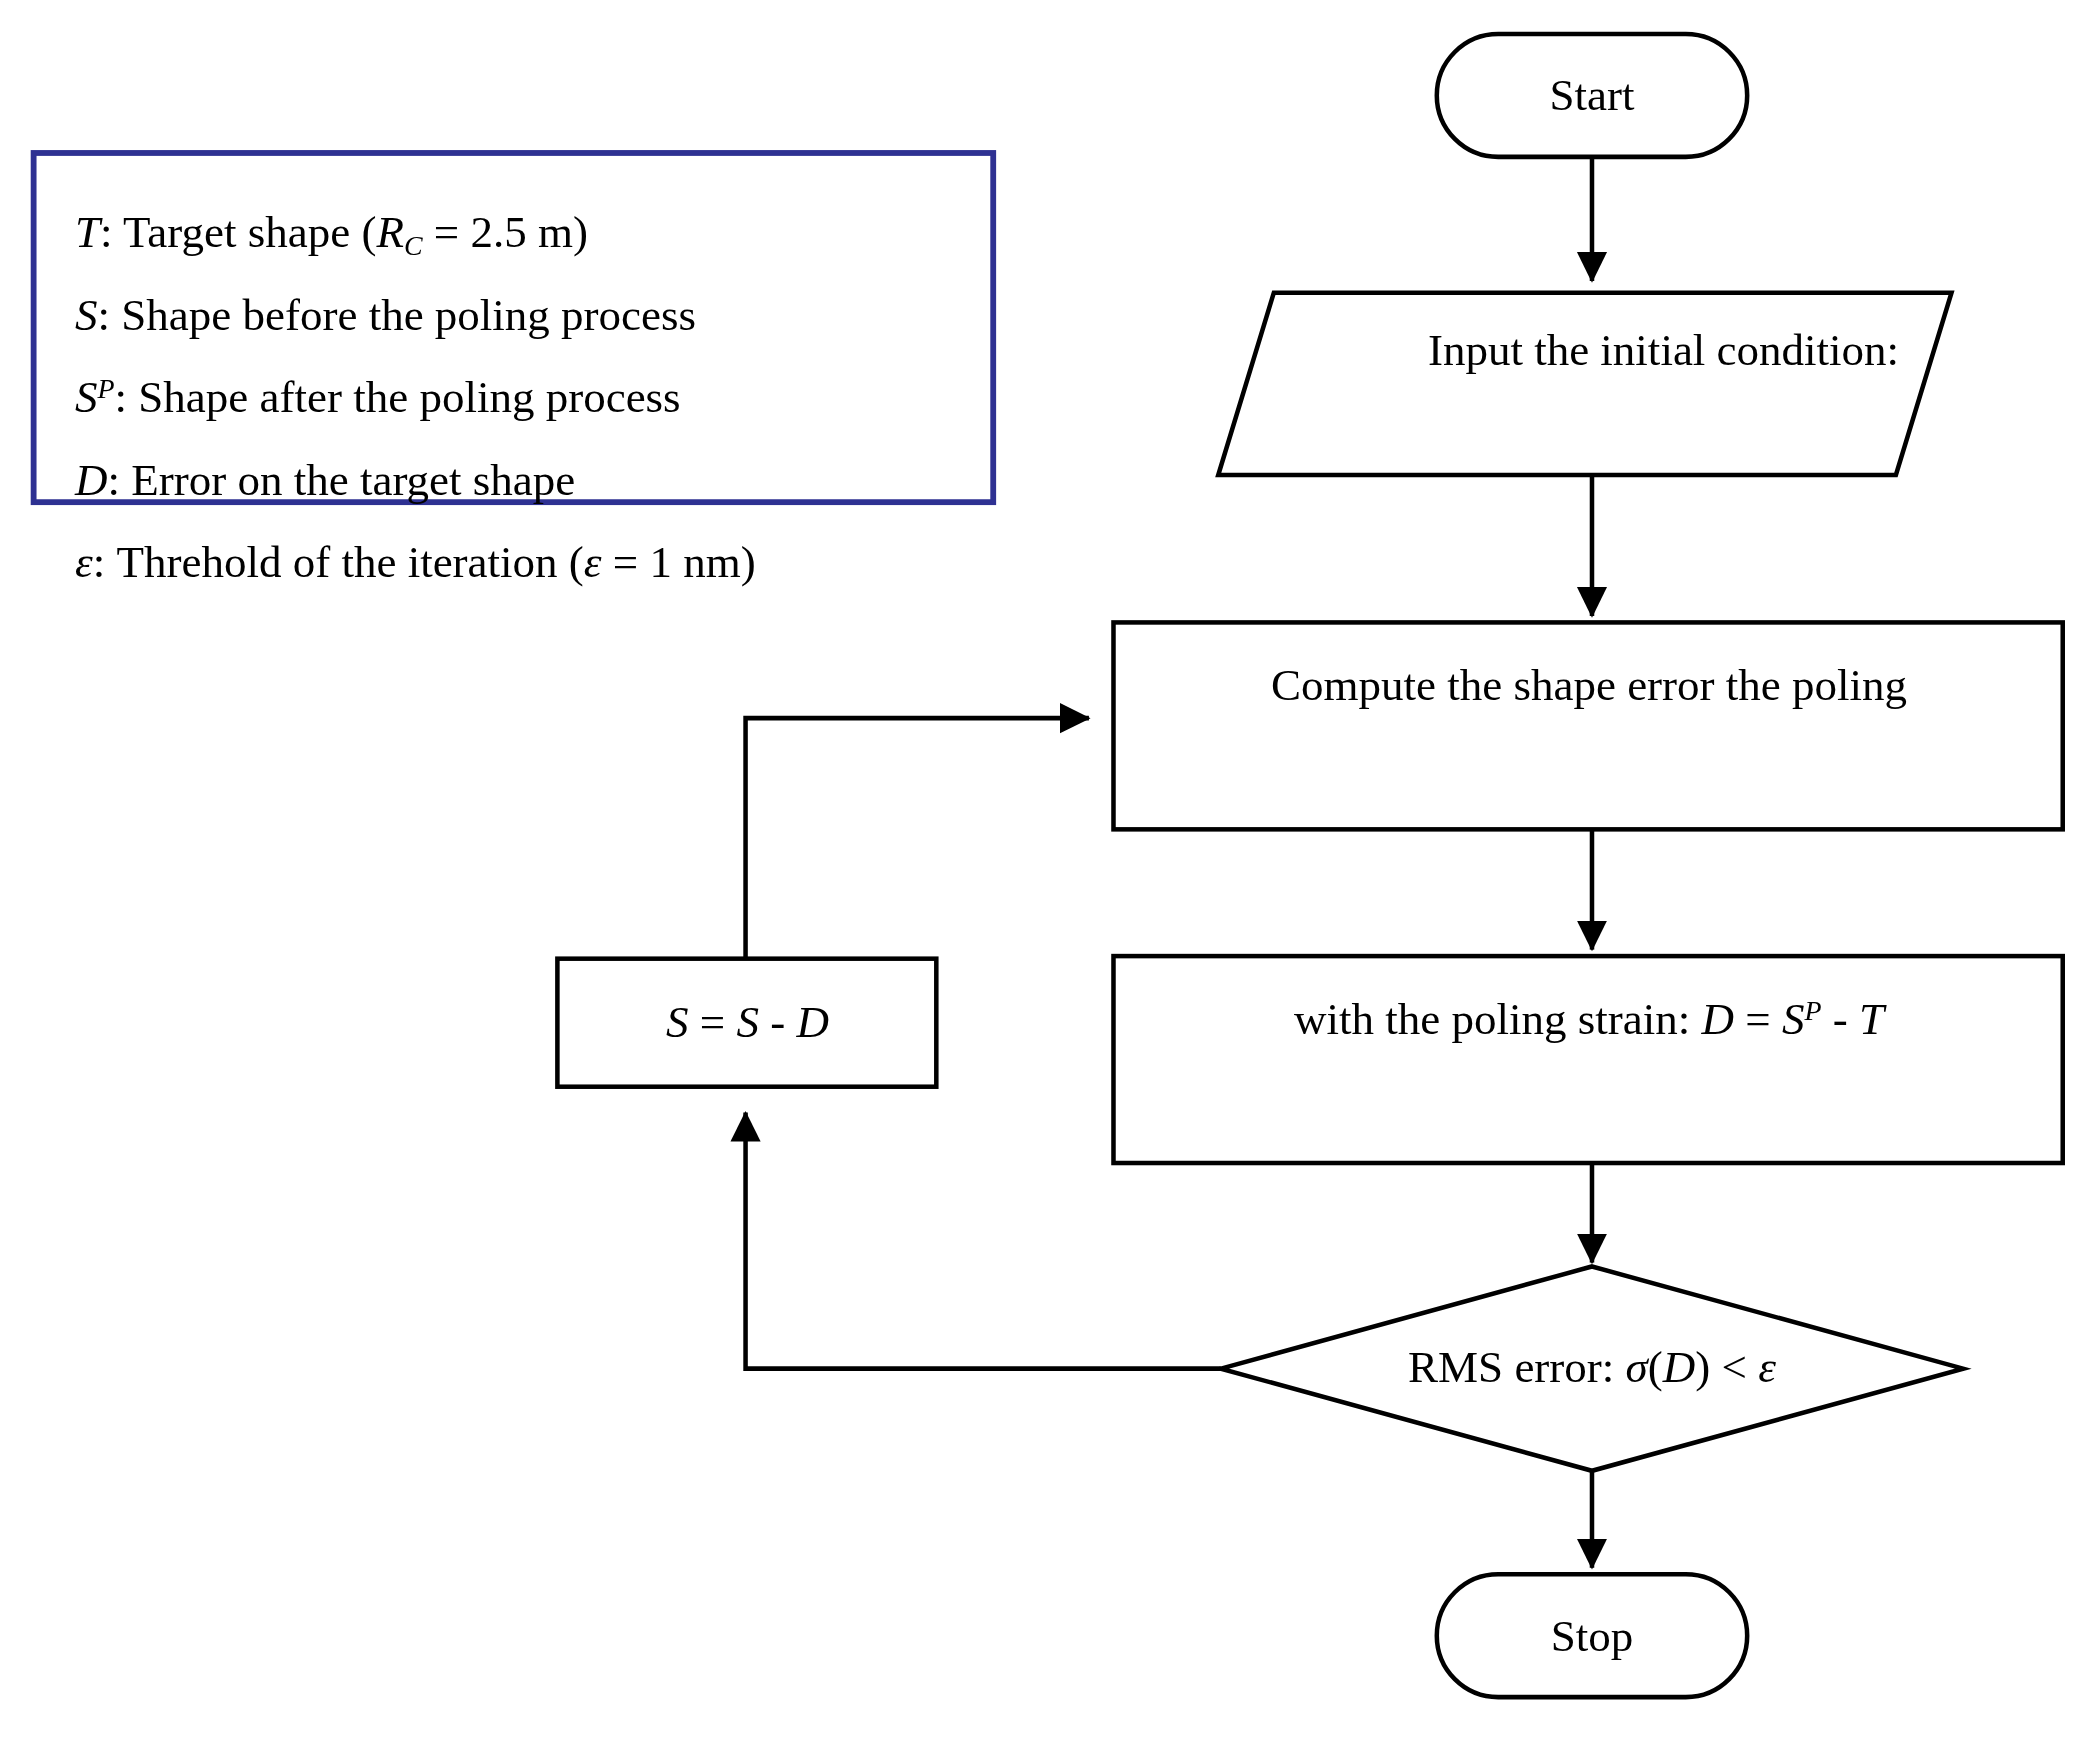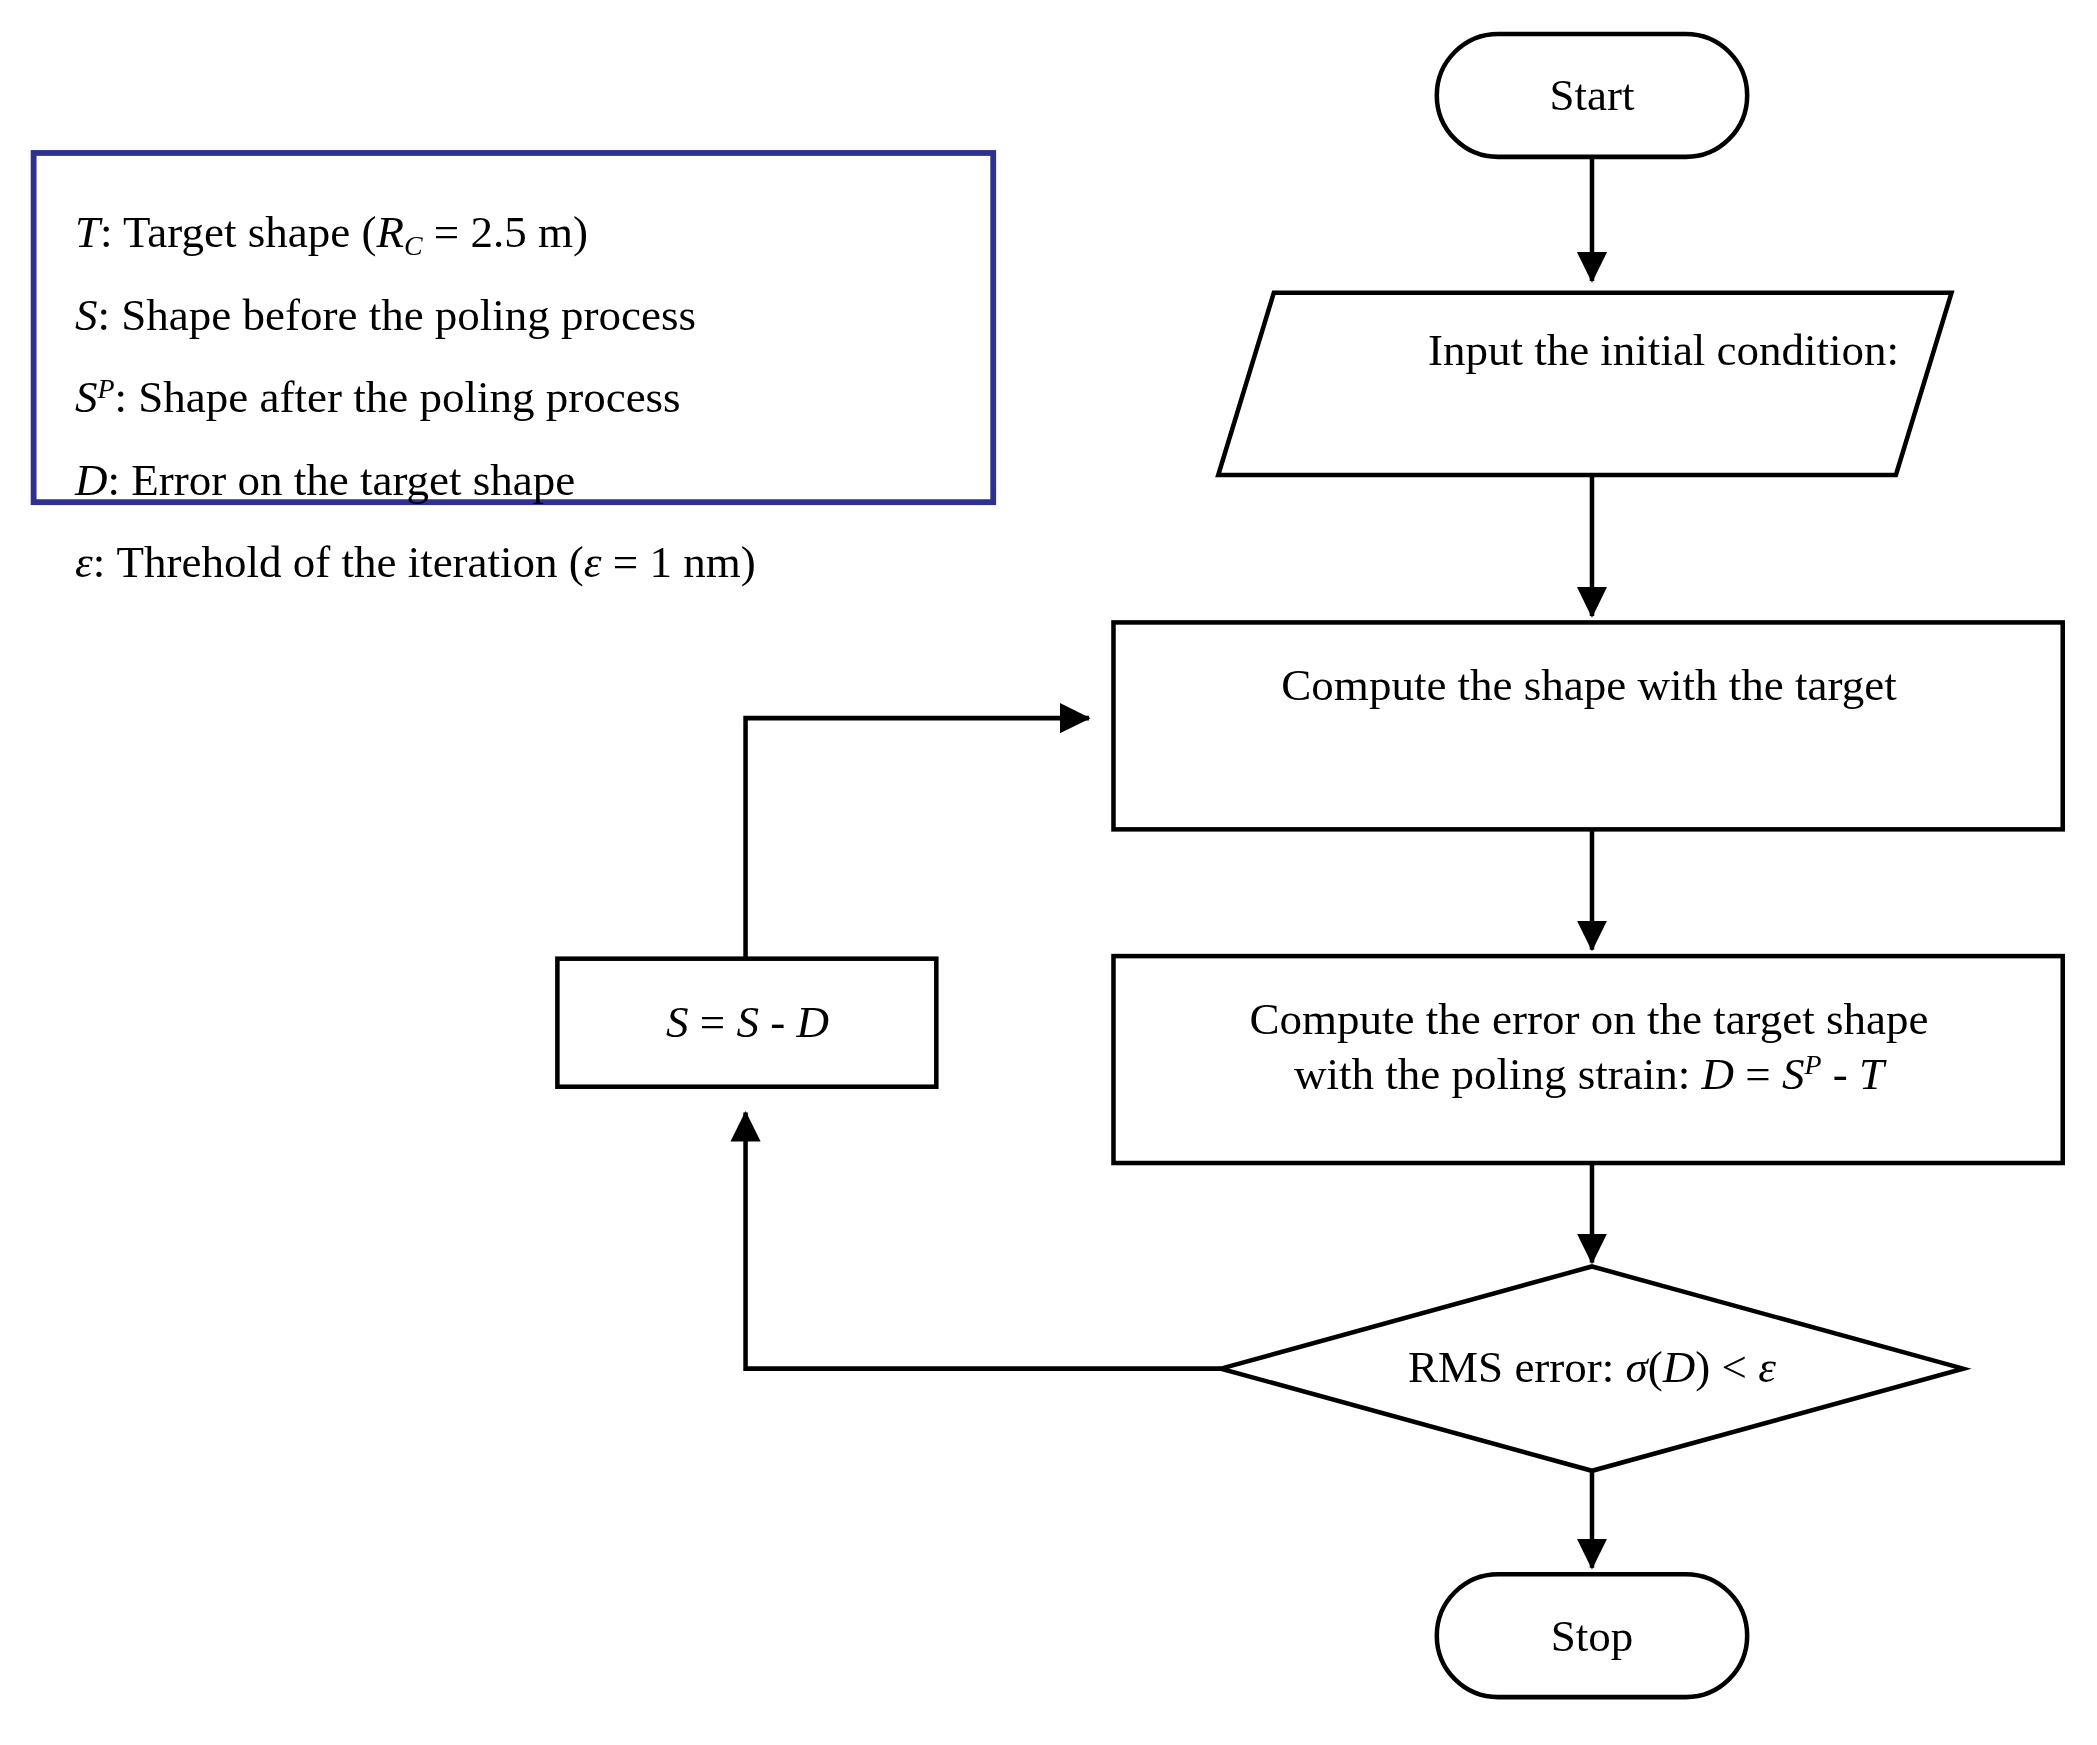--- a/index.html
+++ b/index.html
@@ -128,25 +128,24 @@
     <div><i class="var">ε</i>: Threhold of the iteration (<i class="var">ε</i> = 1 nm)</div>
   </div>
 
   <div class="txt node-txt" style="left:1437px; top:73px; width:310px;">Start</div>
 
   <div class="txt node-txt two-line" style="left:1340px; top:323px; width:647px;">
     <div>Input the initial condition:</div>
   </div>
 
   <div class="txt node-txt two-line" style="left:1127px; top:658px; width:924px;">
-    <div>Compute the shape with the target</div>
+    <div>Compute the shape error the poling</div>
   </div>
 
   <div class="txt node-txt two-line" style="left:1127px; top:992px; width:924px;">
-    <div>Compute the error on the target shape</div>
     <div>with the poling strain: <i class="var">D</i> = <i class="var">S</i><sup>P</sup> - <i class="var">T</i></div>
   </div>
 
   <div class="txt node-txt" style="left:558px; top:1000px; width:379px;text-align:center;"><i class="var">S</i> = <i class="var">S</i> - <i class="var">D</i></div>
 
   <div class="txt node-txt" style="left:1221px; top:1345px; width:742px;">RMS error: <i class="var">σ</i>(<i class="var">D</i>) &lt; <i class="var">ε</i></div>
 
   <div class="txt node-txt" style="left:1437px; top:1614px; width:310px;">Stop</div>
 
 </div>

